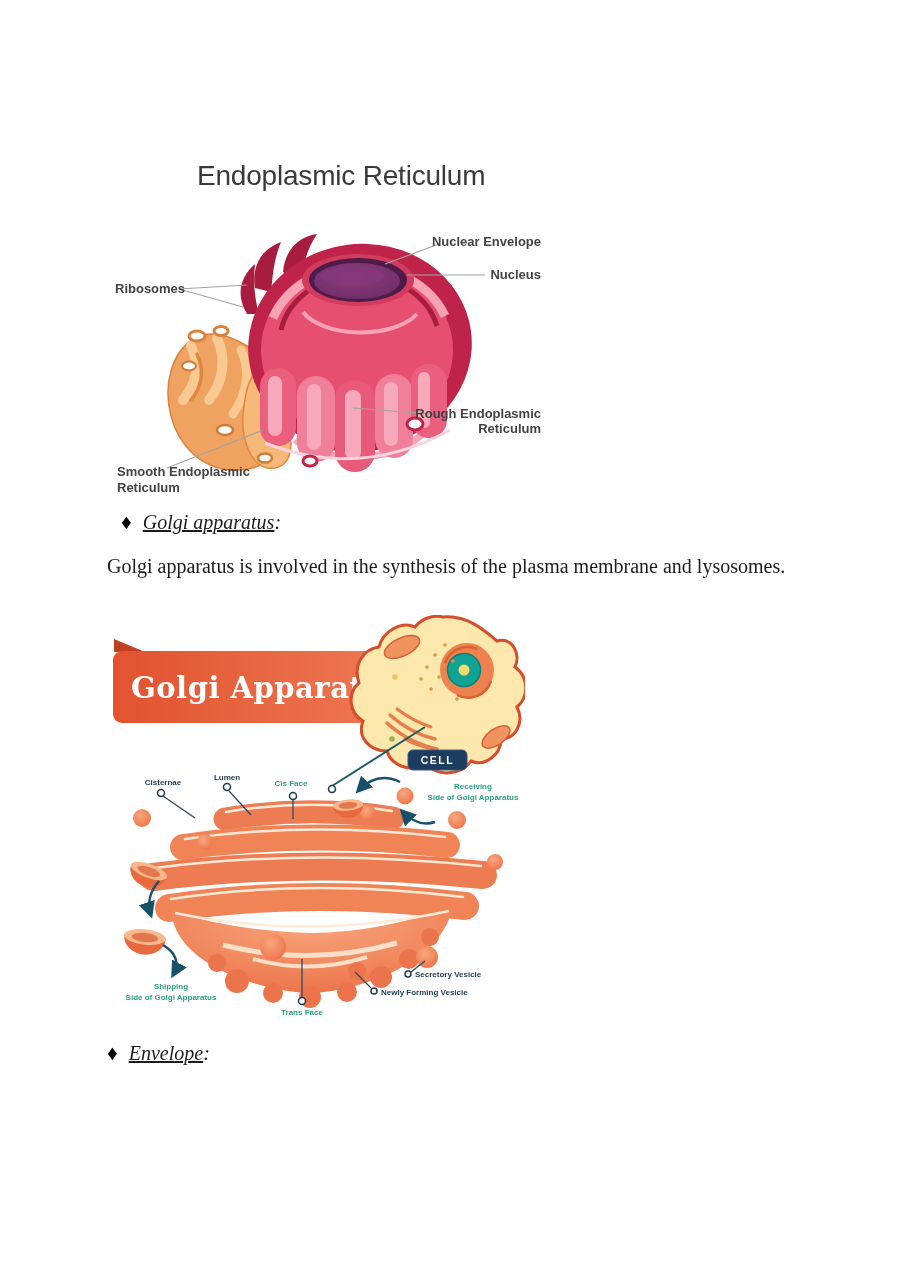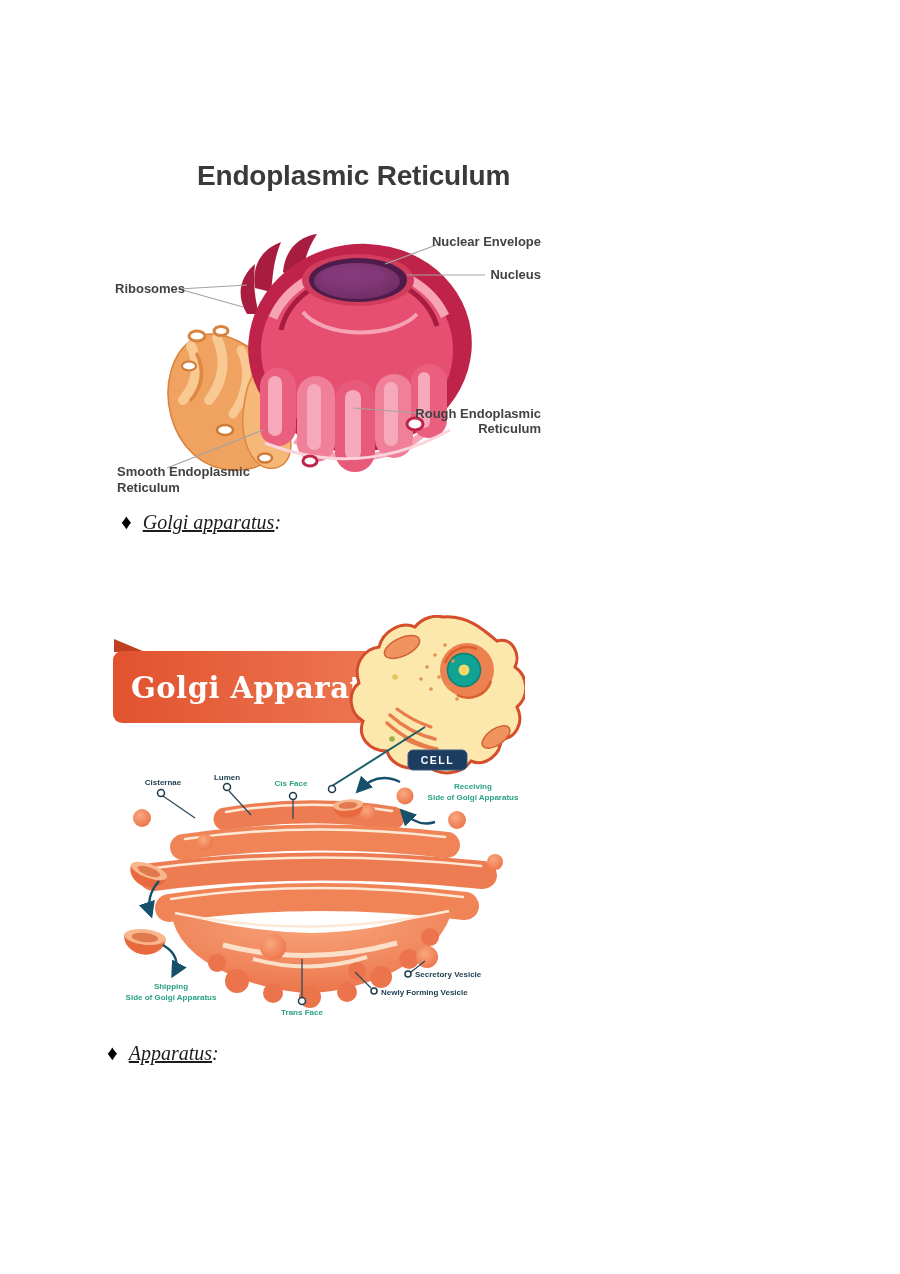--- a/index.html
+++ b/index.html
@@ -2,21 +2,21 @@
 <html><head>
 <meta charset="utf-8">
 <style>
   html,body{margin:0;padding:0;background:#ffffff;}
   .page{
     position:relative;width:900px;height:1274px;background:#ffffff;overflow:hidden;
     font-family:"Liberation Serif",serif;color:#1c1c1c;
   }
   .abs{position:absolute;}
   .fig-title{
-    font-family:"Liberation Sans",sans-serif;font-weight:700;font-size:28px;
+    font-family:"Liberation Sans",sans-serif;font-weight:400;font-size:28px;
     color:#3a3a3a;letter-spacing:-0.2px;white-space:nowrap;
   }
   .bullet{font-size:20px;color:#1c1c1c;white-space:nowrap;}
   .bullet .diamond{font-style:normal;font-size:21px;margin-right:11px;color:#000;}
   .bullet .b-label{font-style:italic;text-decoration:underline;}
   .bullet .b-colon{font-style:italic;}
   .para{font-size:20px;line-height:1.38;color:#1c1c1c;}
   svg text{font-family:"Liberation Sans",sans-serif;}
   .er-lab{font-size:13px;font-weight:600;fill:#424242;}
   .g-dark{font-size:8px;font-weight:700;fill:#1c3b4f;}
@@ -101,20 +101,21 @@
     <text class="er-lab" x="436" y="200" text-anchor="end">Rough Endoplasmic</text>
     <text class="er-lab" x="436" y="215" text-anchor="end">Reticulum</text>
     <text class="er-lab" x="12" y="258">Smooth Endoplasmic</text>
     <text class="er-lab" x="12" y="274">Reticulum</text>
   </svg>
 
   <div class="abs bullet" style="left:121px;top:510px;">
     <span class="diamond">♦</span><span class="b-label">Golgi apparatus</span><span class="b-colon">:</span>
   </div>
 
+  <div class="abs para" style="left:107px;top:553px;width:700px;">Golgi apparatus is involved in the synthesis of the plasma membrane and lysosomes.</div>
 
   <svg class="abs" style="left:105px;top:615px;" width="420" height="412" viewBox="0 0 420 412">
     <defs>
       <linearGradient id="bannerGrad" x1="0" y1="0" x2="1" y2="0">
         <stop offset="0" stop-color="#e2522f"></stop>
           <stop offset="1" stop-color="#f28a63"></stop>
       </linearGradient>
       <radialGradient id="vesGrad" cx="0.4" cy="0.35" r="0.9">
         <stop offset="0" stop-color="#f9a87f"></stop>
           <stop offset="1" stop-color="#e9653b"></stop>
@@ -250,16 +251,16 @@
     <text class="g-teal" x="368" y="174" text-anchor="middle">Receiving</text>
     <text class="g-teal" x="368" y="185" text-anchor="middle">Side of Golgi Apparatus</text>
     <text class="g-teal" x="66" y="374" text-anchor="middle">Shipping</text>
     <text class="g-teal" x="66" y="385" text-anchor="middle">Side of Golgi Apparatus</text>
     <text class="g-teal" x="197" y="400" text-anchor="middle">Trans Face</text>
     <text class="g-dark" x="310" y="362">Secretory Vesicle</text>
     <text class="g-dark" x="276" y="380">Newly Forming Vesicle</text>
   </svg>
 
   <div class="abs bullet" style="left:107px;top:1041px;">
-    <span class="diamond">♦</span><span class="b-label">Apparatus</span><span class="b-colon">:</span>
+    <span class="diamond">♦</span><span class="b-label">Envelope</span><span class="b-colon">:</span>
   </div>
 
 </div>
 
 </body></html>

